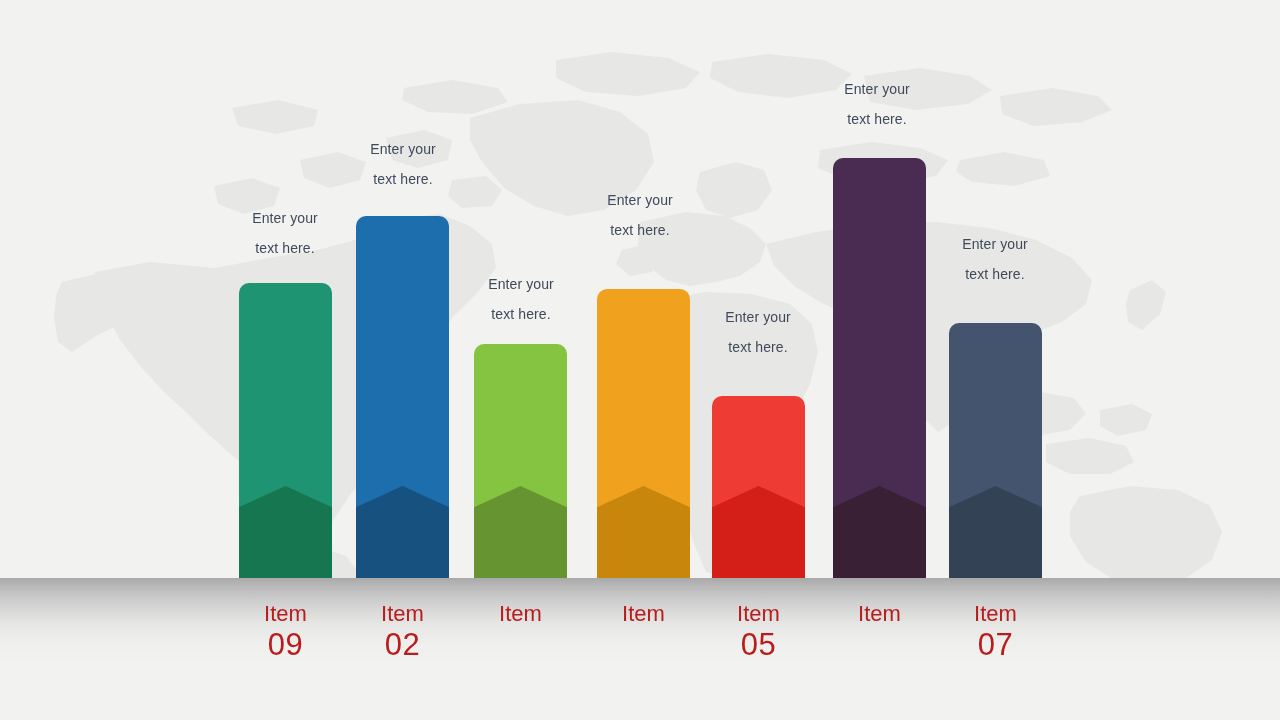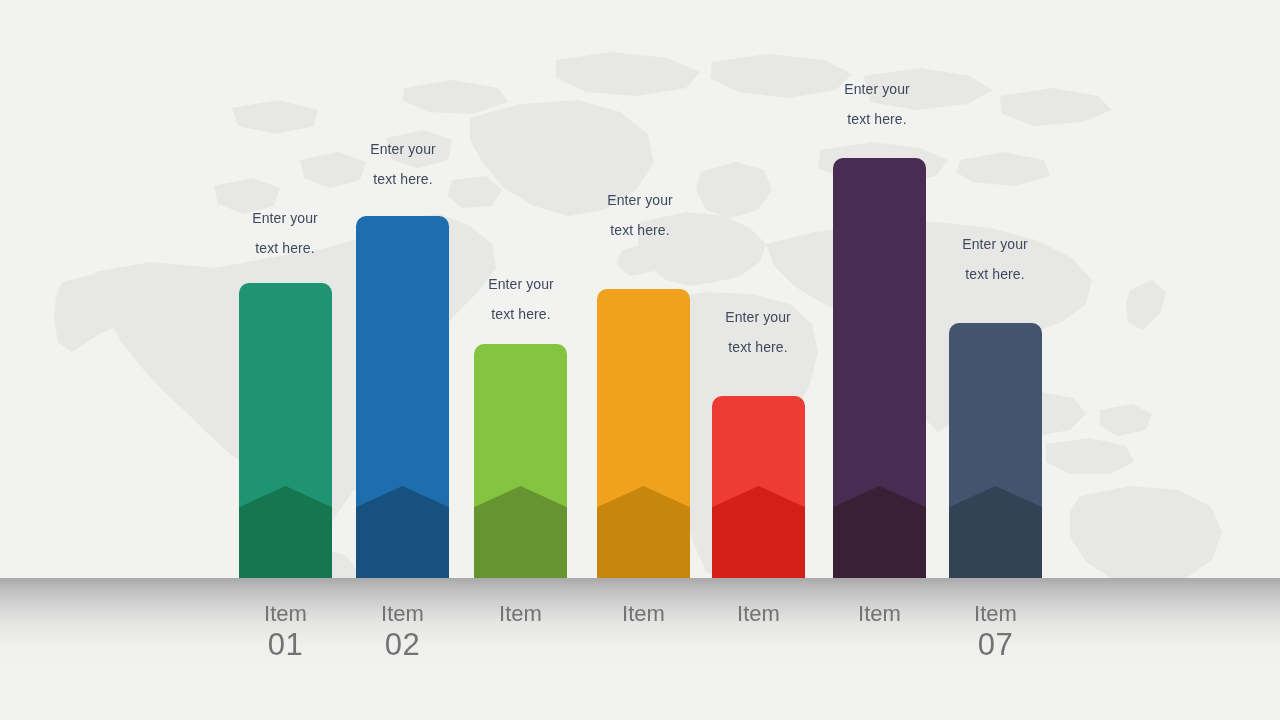--- a/index.html
+++ b/index.html
@@ -87,21 +87,21 @@
         #d2d2d2 26px,
         #e6e6e4 46px,
         #efefed 66px,
         #f2f2f0 90px);
   }
 
   .axis-label {
     position:absolute;
     top:601px;
     text-align:center;
-    color:#737373;
+    color:#b91c1c;
   }
   .axis-label .name {
     display:block;
     font-size:22px;
     line-height:26px;
   }
   .axis-label .num {
     display:block;
     font-size:31px;
     line-height:36px;
@@ -236,34 +236,35 @@
       </div>
       <div class="callout" style="top: 229px; left: 900px; width: 190px;">Enter your
 text here.</div>
     </div>
 
   <div id="base-strip"></div>
 
   <div id="axis-labels">
       <div class="axis-label" style="left: 210.5px; width: 150px;">
         <span class="name">Item</span>
-        <span class="num">01</span>
+        <span class="num">09</span>
       </div>
       <div class="axis-label" style="left: 327.5px; width: 150px;">
         <span class="name">Item</span>
         <span class="num">02</span>
       </div>
       <div class="axis-label" style="left: 445.5px; width: 150px;">
         <span class="name">Item</span>
       </div>
       <div class="axis-label" style="left: 568.5px; width: 150px;">
         <span class="name">Item</span>
       </div>
       <div class="axis-label" style="left: 683.5px; width: 150px;">
         <span class="name">Item</span>
+        <span class="num">05</span>
       </div>
       <div class="axis-label" style="left: 804.5px; width: 150px;">
         <span class="name">Item</span>
       </div>
       <div class="axis-label" style="left: 920.5px; width: 150px;">
         <span class="name">Item</span>
         <span class="num">07</span>
       </div>
     </div>
 

